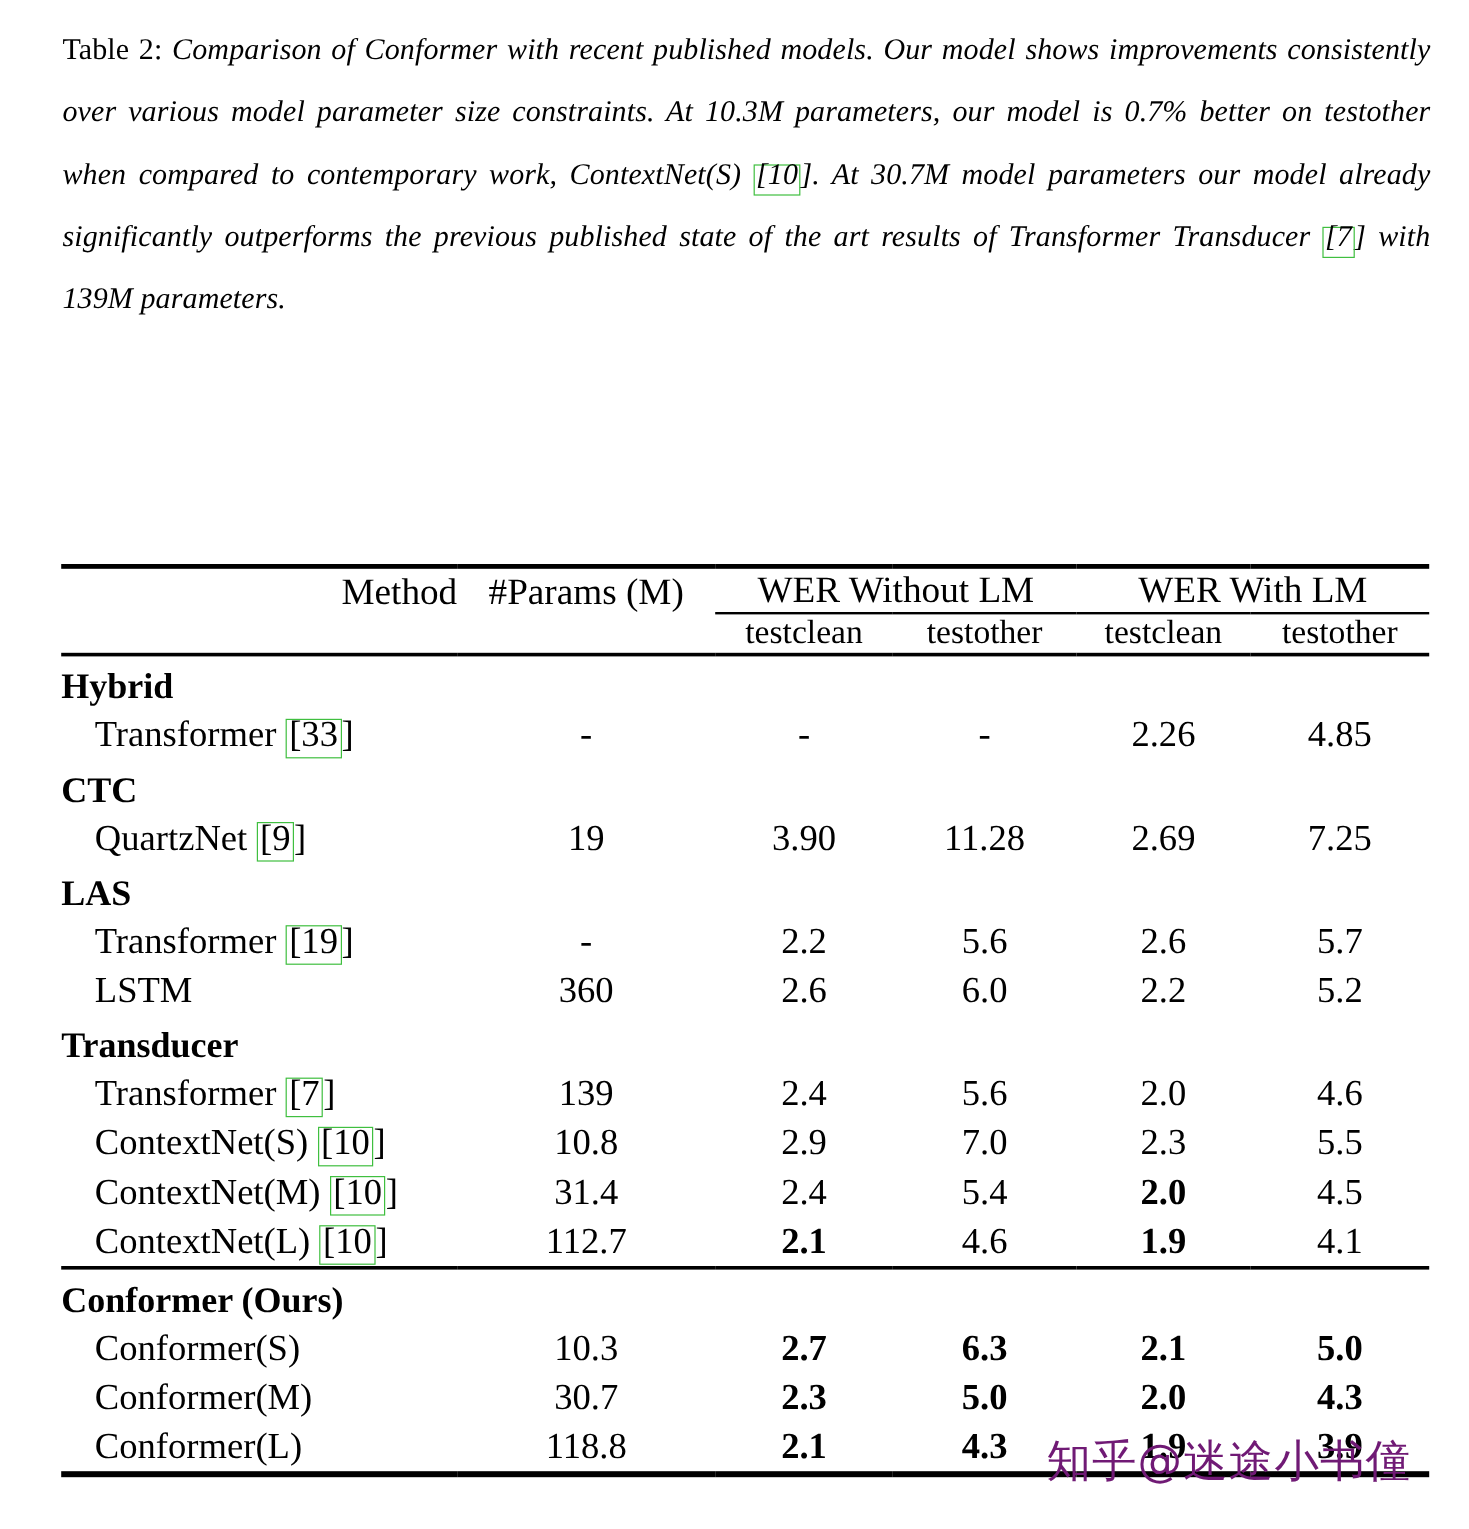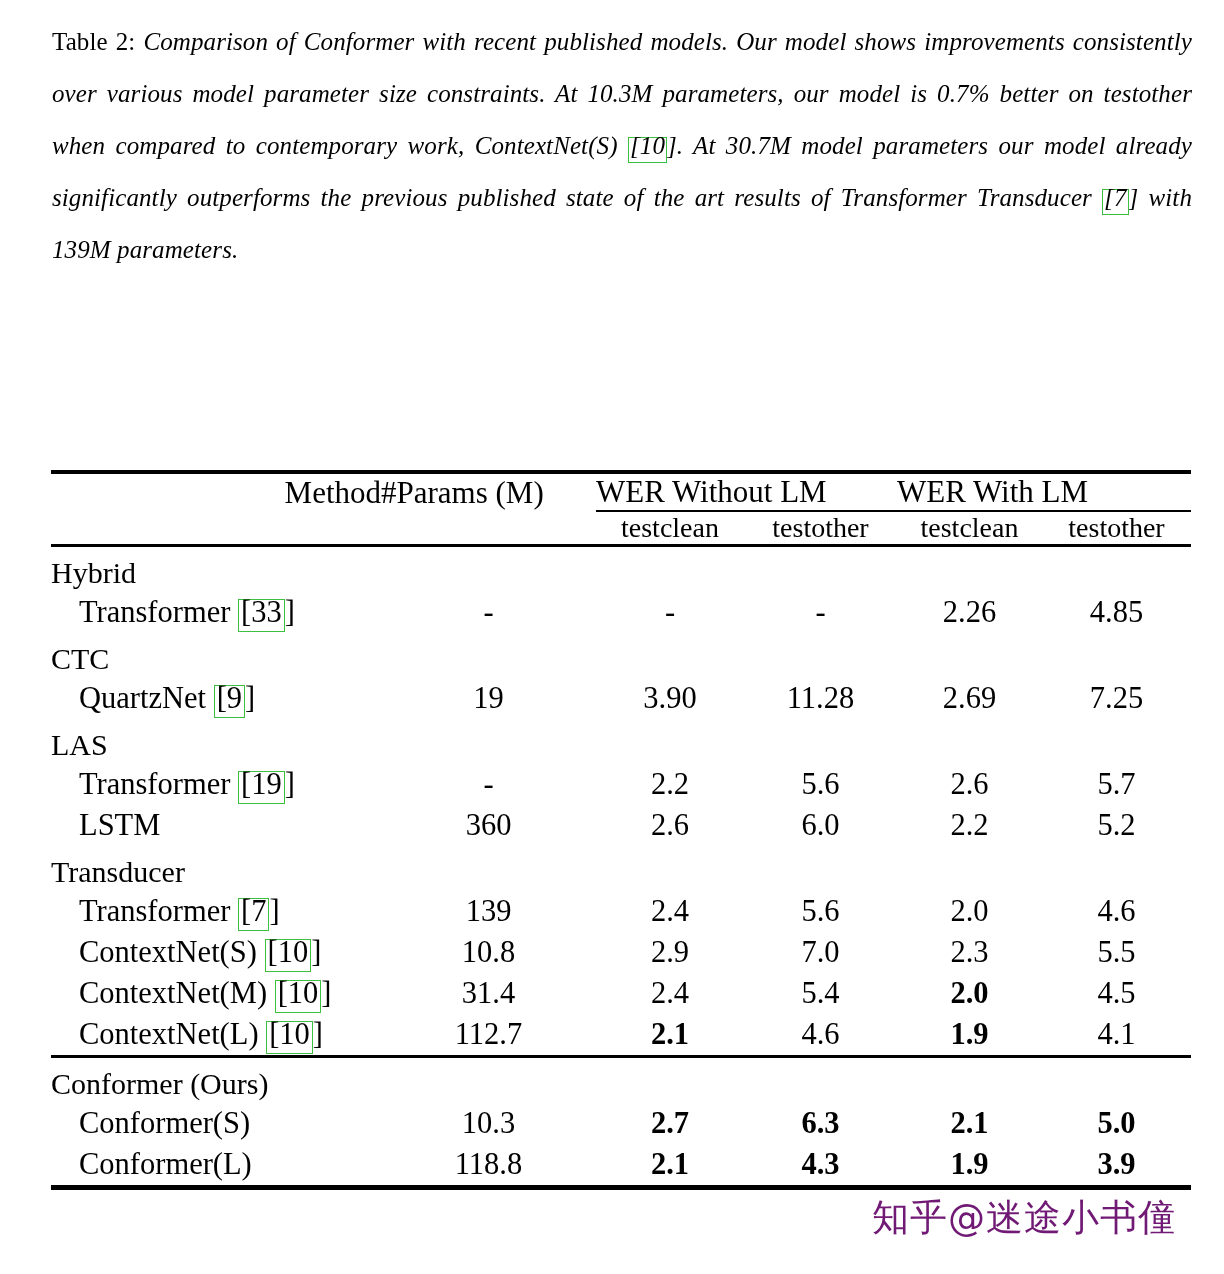--- a/index.html
+++ b/index.html
@@ -85,41 +85,42 @@
     height: 0;
     font-size: 0;
     line-height: 0;
   }
 
   .hdr-main td {
     font-weight: bold;
     font-size: 31px;
     padding-top: 16px;
     padding-bottom: 6px;
+    text-align: center;
   }
   .hdr-main td.left { text-align: right; margin-left: 37px; }
   .grouprule td {
     height: 0;
     font-size: 0;
     line-height: 0;
     padding: 0;
   }
   .grouprule td.gr {
     border-top: 2.6px solid #000;
   }
   .hdr-sub td {
     font-weight: bold;
     font-size: 28px;
     padding-top: 14px;
     padding-bottom: 14px;
     text-align: center;
   }
 
   tr.group td.gname {
-    font-weight: normal;
+    font-weight: bold;
     font-size: 30px;
     text-align: left;
     padding-top: 9px;
     padding-bottom: 2px;
   }
   tr.datarow td {
     font-size: 30.5px;
     text-align: center;
     padding-top: 3px;
     padding-bottom: 3px;
@@ -307,20 +308,28 @@
         </tr>
         <tr class="datarow">
           <td class="name">Conformer(S)</td>
           <td>10.3</td>
           <td class="bold">2.7</td>
           <td class="bold">6.3</td>
           <td class="bold">2.1</td>
           <td class="bold">5.0</td>
         </tr>
         <tr class="datarow">
+          <td class="name">Conformer(M)</td>
+          <td>30.7</td>
+          <td class="bold">2.3</td>
+          <td class="bold">5.0</td>
+          <td class="bold">2.0</td>
+          <td class="bold">4.3</td>
+        </tr>
+        <tr class="datarow">
           <td class="name">Conformer(L)</td>
           <td>118.8</td>
           <td class="bold">2.1</td>
           <td class="bold">4.3</td>
           <td class="bold">1.9</td>
           <td class="bold">3.9</td>
         </tr>
         <tr class="rule-bottom">
           <td colspan="6"></td>
         </tr>

